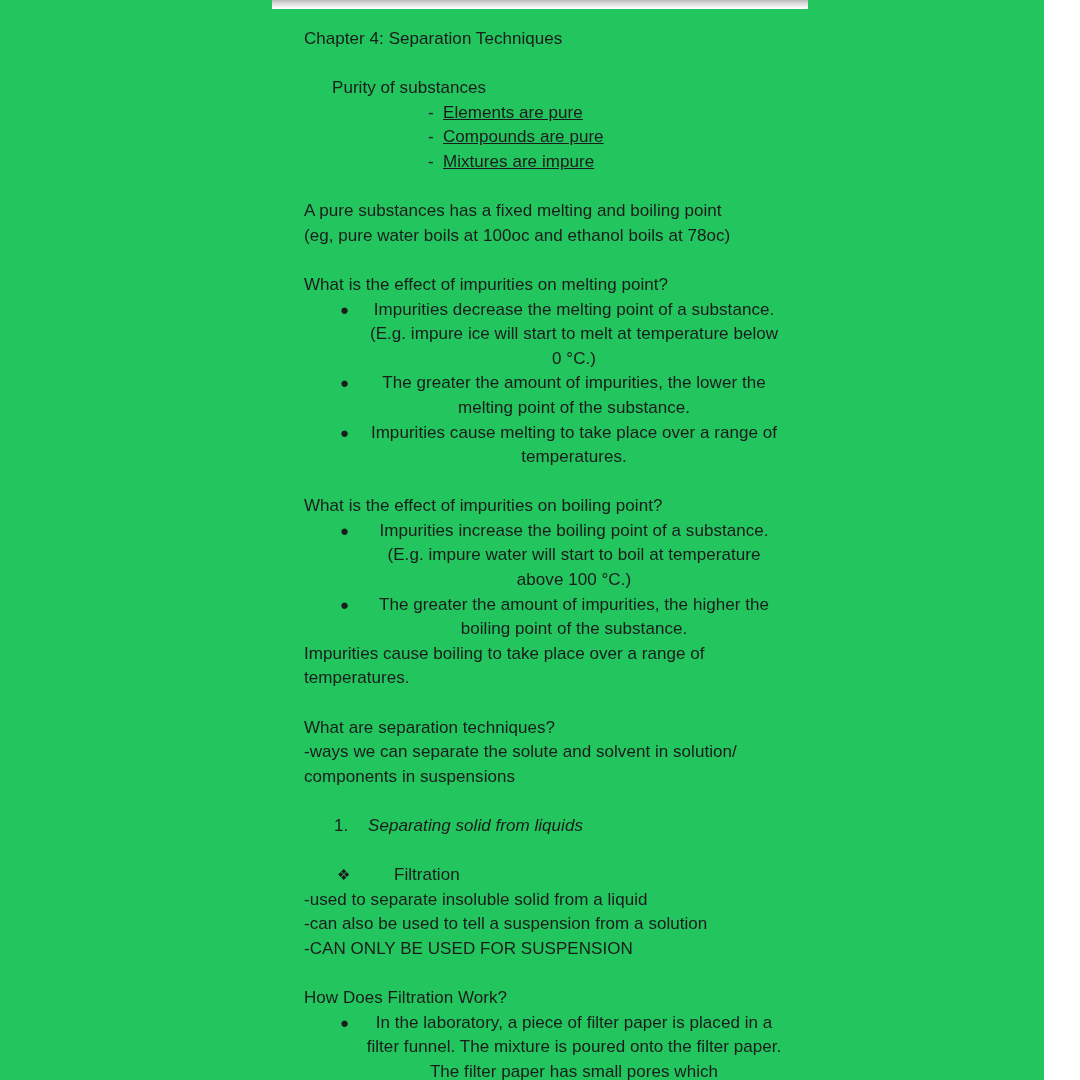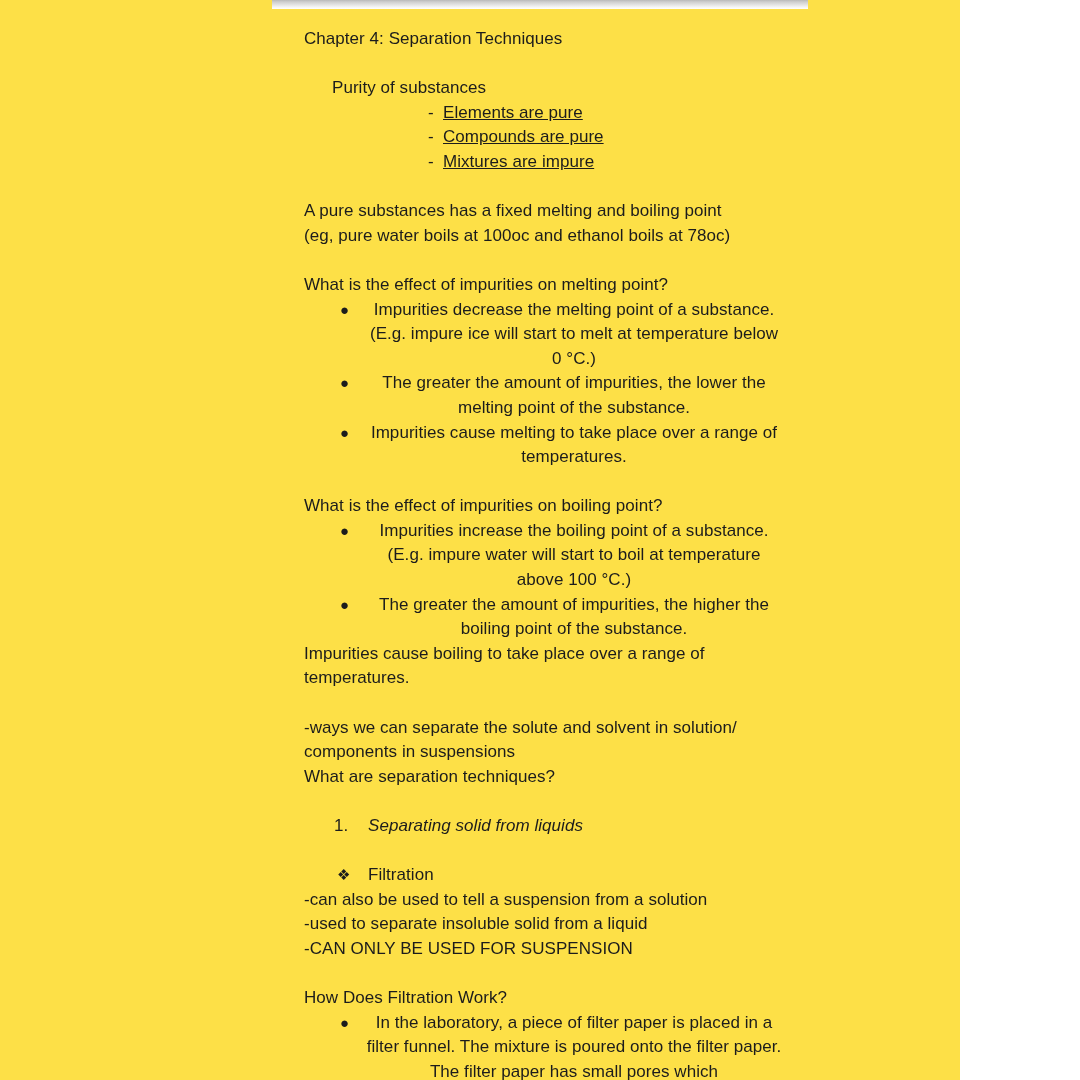--- a/index.html
+++ b/index.html
@@ -12,23 +12,23 @@
     width: 1080px;
     height: 1080px;
     overflow: hidden;
     font-family: "Liberation Sans", sans-serif;
     -webkit-font-smoothing: antialiased;
   }
 
   
   #page-root {
     position: relative;
-    width: 960px;
+    width: 1044px;
     height: 1080px;
-    background: #fde047;
+    background: #22c55e;
   }
 
   
   .page-top-edge {
     position: absolute;
     left: 272px;
     top: 0;
     width: 536px;
     height: 9px;
     background: linear-gradient(to bottom,
@@ -125,21 +125,21 @@
   }
   .diamond-item {
     display: flex;
     margin-left: 33px;
   }
   .diamond-marker {
     width: 31px;
     flex: 0 0 31px;
     font-size: 15px;
   }
-  .diamond-text { flex: 1 1 auto; }
+  .diamond-text { flex: 1 1 auto; margin-left: 26px; }
 </style>
 </head>
 <body>
 
 <div id="page-root">
 
   <div class="page-top-edge"></div>
 
   <div class="doc">
 
@@ -202,44 +202,44 @@
       <li class="bullet-item">
         <span class="bullet-marker">●</span>
         <span class="bullet-text">The greater the amount of impurities, the higher the boiling point of the substance.</span>
       </li>
     </ul>
 
     <p class="para">Impurities cause boiling to take place over a range of temperatures.</p>
 
     <div class="spacer-line"></div>
 
+    <p class="para">What are separation techniques?</p>
     <p class="para">-ways we can separate the solute and solvent in solution/
 components in suspensions</p>
-    <p class="para">What are separation techniques?</p>
 
     <div class="spacer-line"></div>
 
     <ol class="num-list">
       <li class="num-item">
         <span class="num-marker">1.</span>
         <span class="num-text">Separating solid from liquids</span>
       </li>
     </ol>
 
     <div class="spacer-line"></div>
 
     <ul class="diamond-list">
       <li class="diamond-item">
         <span class="diamond-marker">❖</span>
         <span class="diamond-text">Filtration</span>
       </li>
     </ul>
 
+    <p class="para">-used to separate insoluble solid from a liquid</p>
     <p class="para">-can also be used to tell a suspension from a solution</p>
-    <p class="para">-used to separate insoluble solid from a liquid</p>
     <p class="para">-CAN ONLY BE USED FOR SUSPENSION</p>
 
     <div class="spacer-line"></div>
 
     <p class="para">How Does Filtration Work?</p>
 
     <ul class="bullet-list">
       <li class="bullet-item">
         <span class="bullet-marker">●</span>
         <span class="bullet-text">In the laboratory, a piece of filter paper is placed in a filter funnel. The mixture is poured onto the filter paper. The filter paper has small pores which</span>

